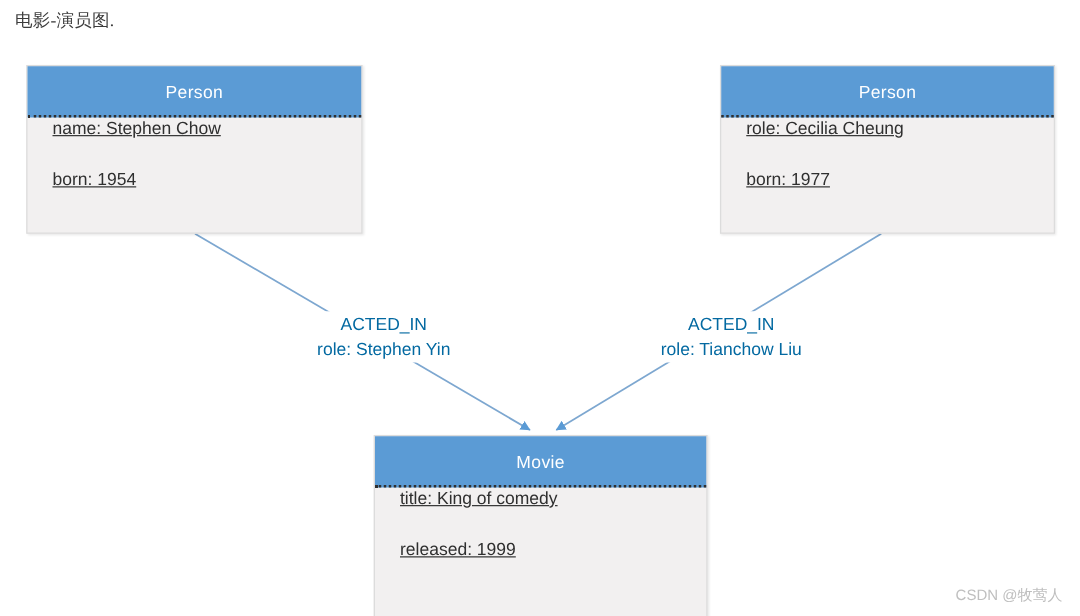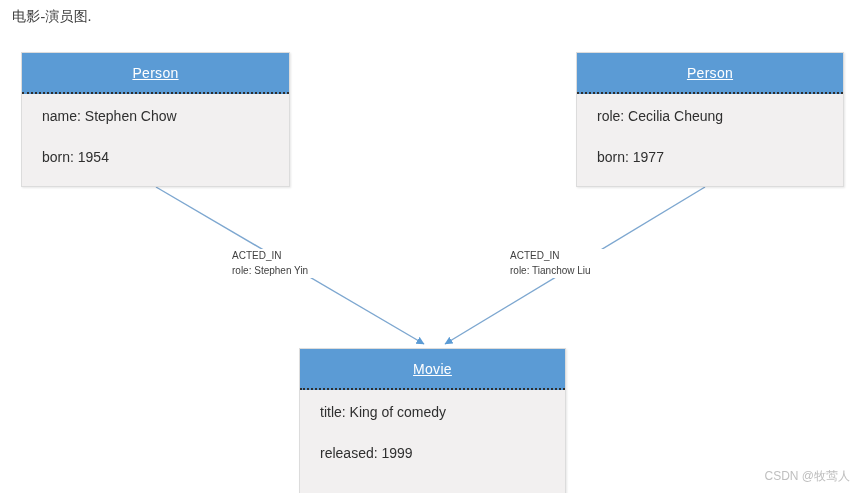--- a/index.html
+++ b/index.html
@@ -39,25 +39,25 @@
     box-sizing: border-box;
     height: 41px;
     background: #5b9bd5;
     color: #ffffff;
     font-size: 14px;
     display: flex;
     align-items: center;
     justify-content: center;
     border-bottom: 2px dotted #2f2f2f;
     letter-spacing: 0.3px;
-    text-decoration: underline;
   }
   .node-body {
     box-sizing: border-box;
-    padding: 14px 20px 10px 20px;
+    padding: 0 20px 10px 20px;
+    text-decoration: underline;
   }
   .node-prop {
     font-size: 14px;
     color: #2f2f2f;
     line-height: 1.2;
     margin-bottom: 24px;
     white-space: nowrap;
   }
   .node-prop:last-child { margin-bottom: 0; }
 
@@ -70,22 +70,23 @@
     position: absolute;
     left: 0; top: 0;
     width: 864px;
     height: 493px;
     pointer-events: none;
   }
 
   
   .edge-label {
     position: absolute;
-    font-size: 10px;
-    color: #404040;
+    font-size: 14px;
+    color: #0369a1;
+    text-align: center;
     line-height: 1.45;
     white-space: nowrap;
     background: #ffffff;
     padding: 0 2px;
   }
   .edge-label .rel-type { display: block; }
   .edge-label .rel-prop { display: block; }
 
   #edge-label-left  { left: 230px; top: 249px; width: 150px; }
   #edge-label-right { left: 508px; top: 249px; width: 150px; }

